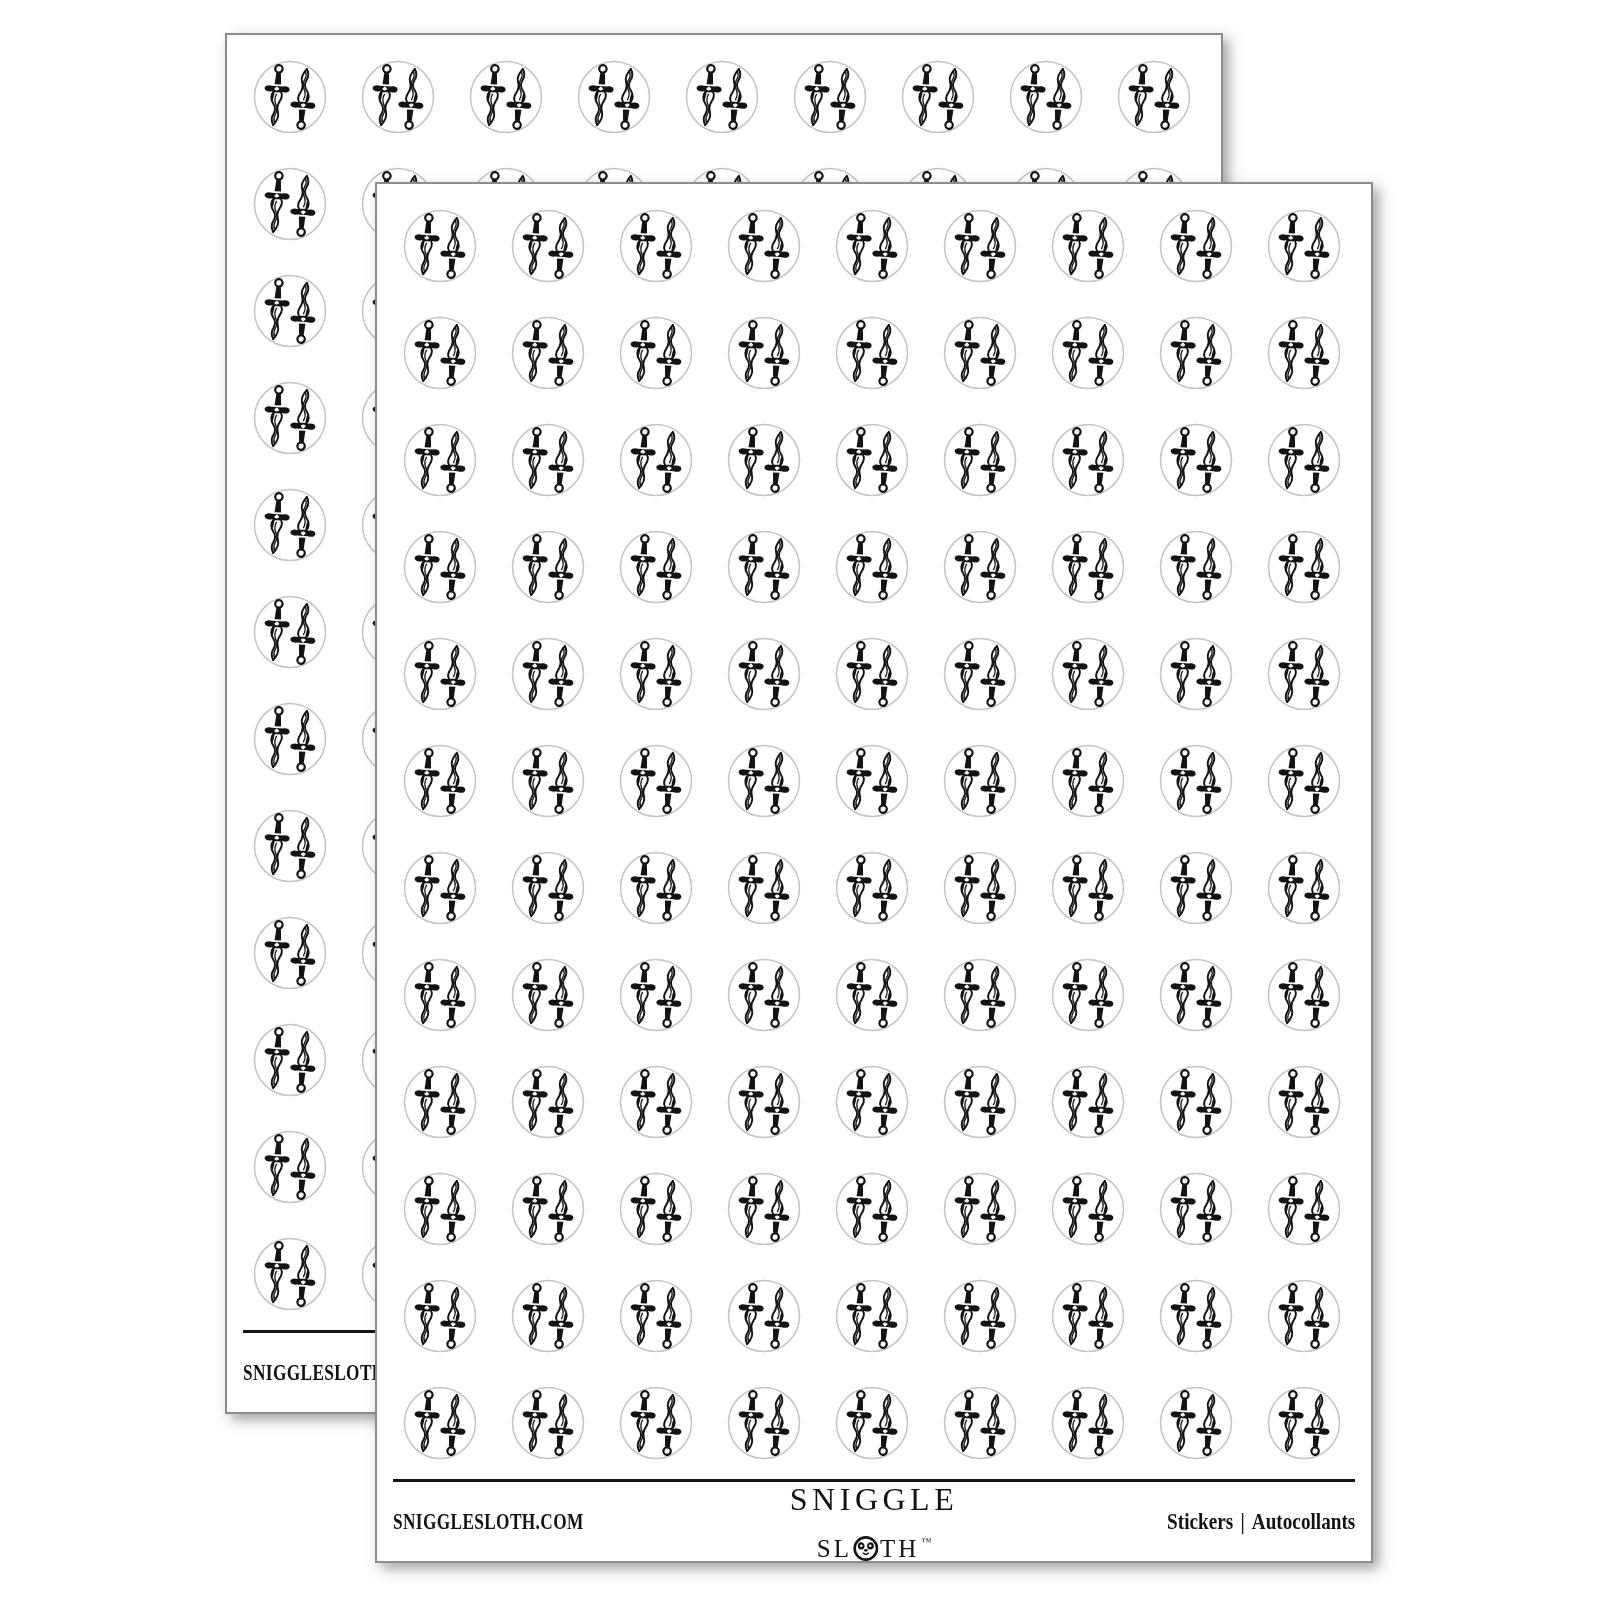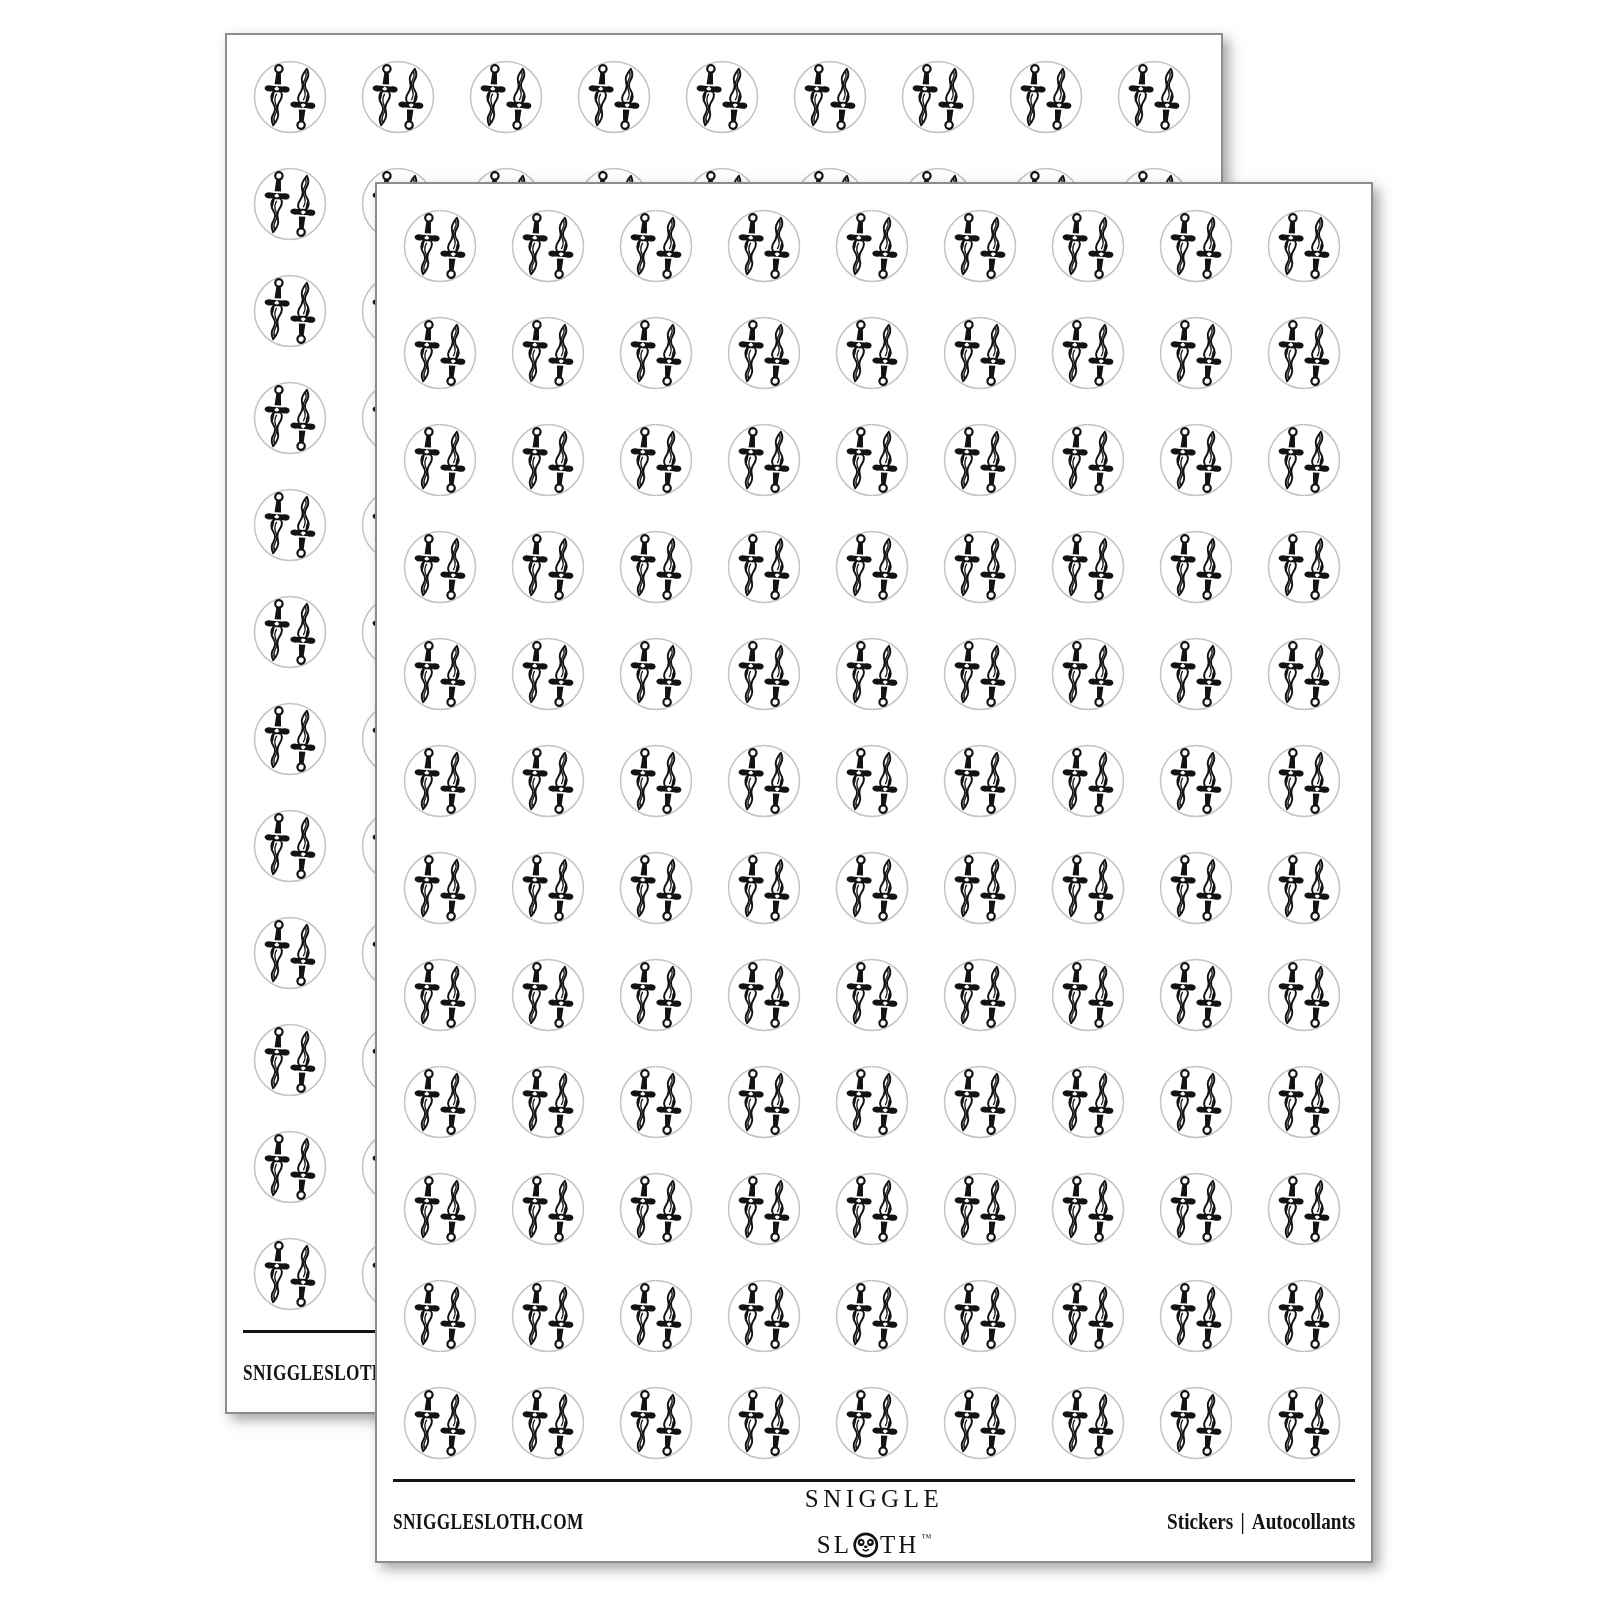--- a/index.html
+++ b/index.html
@@ -24,21 +24,21 @@
   .footer{position:absolute;left:16px;right:16px;top:1298px;height:79px;
           display:flex;align-items:center;}
   .site{font-weight:bold;font-size:24px;letter-spacing:.5px;white-space:nowrap;
         transform:scaleX(.72);transform-origin:left center;}
   .labels{margin-left:auto;font-weight:bold;font-size:24px;white-space:nowrap;
           transform:scaleX(.8);transform-origin:right center;}
   .labels .sep{display:inline-block;margin:0 9px;font-weight:bold;}
 
   .brand{position:absolute;left:50%;top:50%;transform:translate(-50%,-50%);
          text-align:center;line-height:1;}
-  .brand .l1{display:block;font-size:25px;letter-spacing:4.5px;font-weight:normal;}
+  .brand .l1{display:block;font-size:32px;letter-spacing:4.5px;font-weight:normal;}
   .brand .l2{display:flex;align-items:center;justify-content:center;
              font-size:25px;letter-spacing:3px;margin-top:21px;font-weight:normal;}
   .brand .l2 svg{width:26px;height:26px;margin:0 1px;flex:0 0 auto;}
   .brand .tm{font-size:10px;letter-spacing:0;align-self:flex-start;margin-left:2px;margin-top:1px;}
 
   .defs{position:absolute;width:0;height:0;overflow:hidden;}
 </style>
 </head>
 <body>
 

